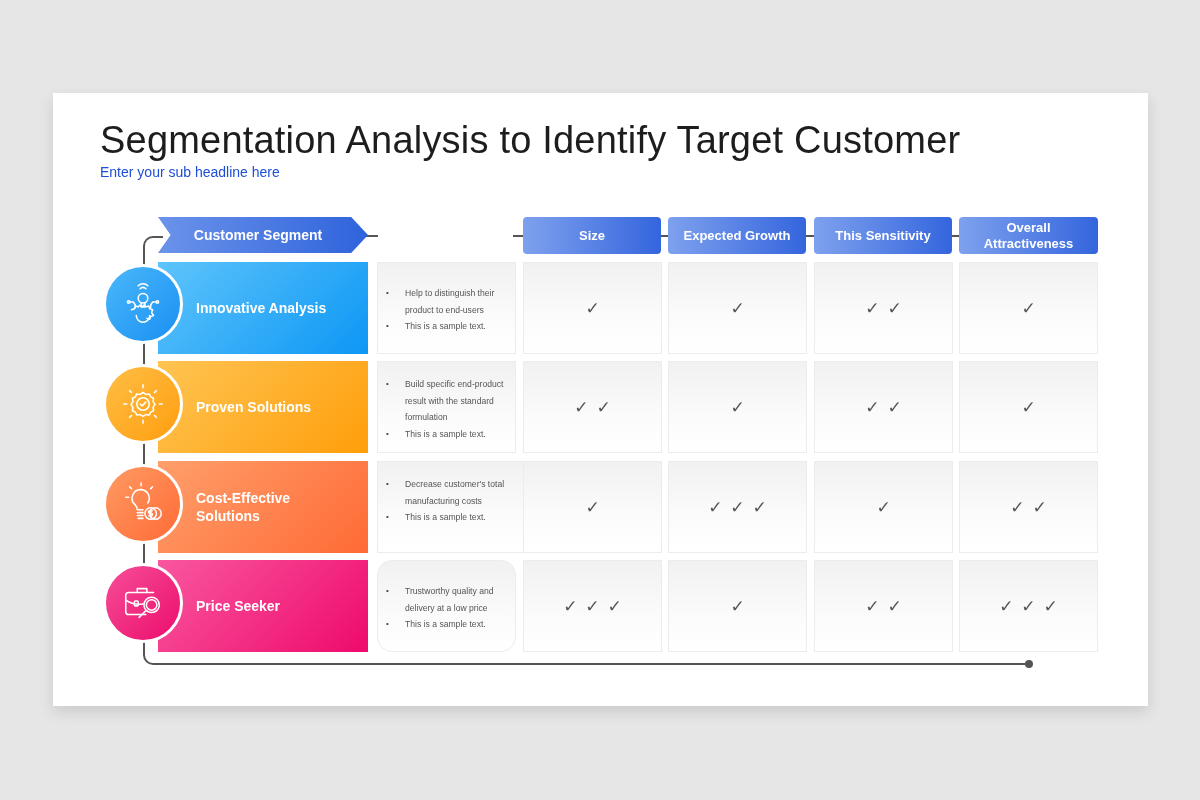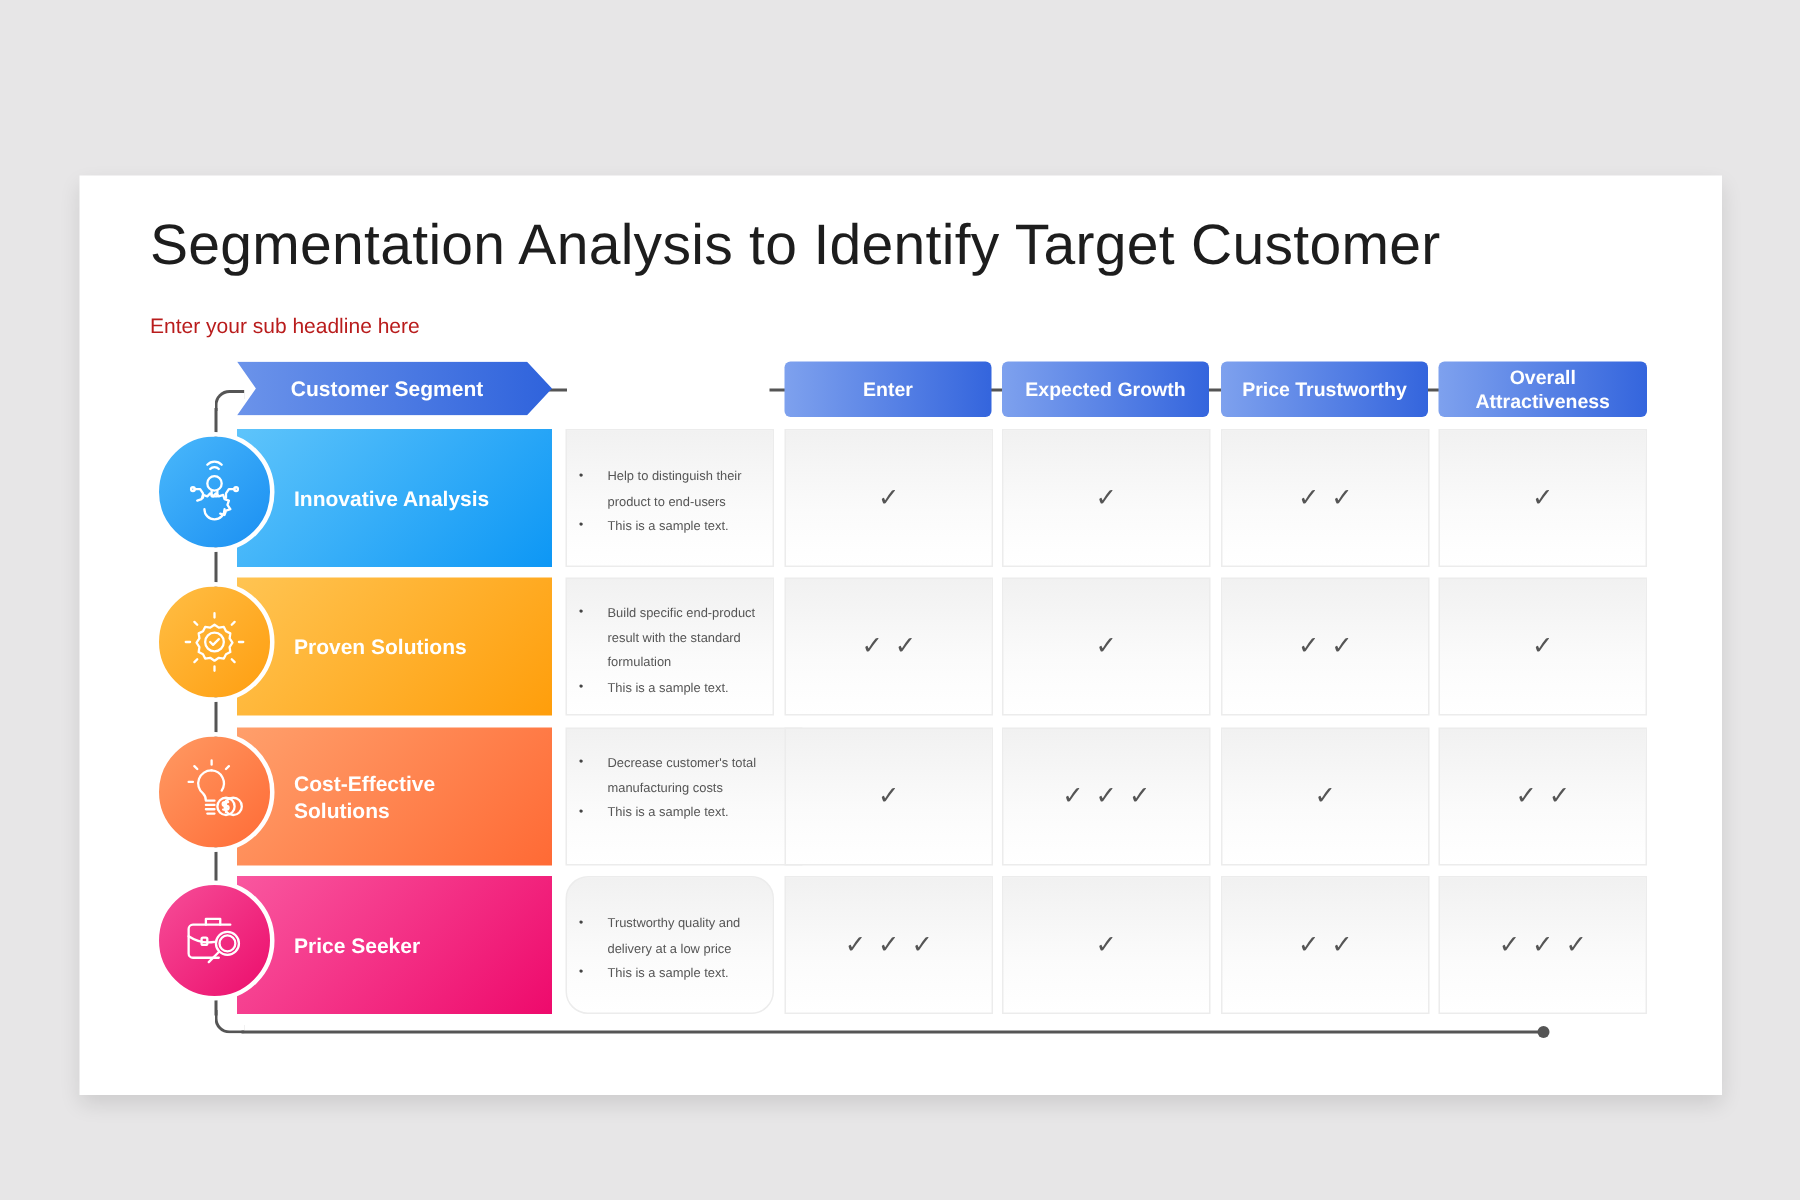--- a/index.html
+++ b/index.html
@@ -1,27 +1,27 @@
 <!DOCTYPE html>
 <html><head>
 <meta charset="utf-8">
 <style>
   * { box-sizing: border-box; margin: 0; padding: 0; }
   html, body { width: 1200px; height: 800px; overflow: hidden; }
   body { background: #e7e6e7; font-family: "Liberation Sans", sans-serif; position: relative; }
   .slide {
     position: absolute; left: 53px; top: 93px; width: 1095px; height: 613px;
-    background: #ffffff; box-shadow: 0 6px 14px rgba(0,0,0,0.12); margin-top: 24px;
+    background: #ffffff; box-shadow: 0 6px 14px rgba(0,0,0,0.12);
   }
   .title {
     position: absolute; left: 47px; top: 26px; font-size: 38px; color: #1d1d1d;
     font-family: "Liberation Sans", sans-serif; font-weight: normal; letter-spacing: 0.2px;
   }
   .subtitle {
-    position: absolute; left: 47px; top: 92px; font-size: 14px; color: #b91c1c;
+    position: absolute; left: 47px; top: 71px; font-size: 14px; color: #1d4ed8;
   }
   
   .line { position: absolute; background: #555; }
   .vline { left: 90px; top: 145px; width: 2px; height: 422px; }
   .corner-top { position:absolute; left: 90px; top: 143px; width: 20px; height: 14px; border-left: 2px solid #555; border-top: 2px solid #555; border-top-left-radius: 10px; }
   .corner-bot { position:absolute; left: 90px; top: 556px; width: 20px; height: 16px; border-left: 2px solid #555; border-bottom: 2px solid #555; border-bottom-left-radius: 10px; }
   .hline-bot { left: 108px; top: 570px; width: 868px; height: 2px; }
   .dot { position: absolute; left: 972px; top: 567px; width: 8px; height: 8px; border-radius: 50%; background: #555; }
   .hconn { position: absolute; top: 142px; height: 2px; background: #555; }
 
@@ -84,23 +84,23 @@
   <div class="corner-bot"></div>
   <div class="line hline-bot"></div>
   <div class="dot"></div>
   <div class="hconn" style="left:313px;width:12px;"></div>
   <div class="hconn" style="left:460px;width:12px;"></div>
   <div class="hconn" style="left:606px;width:12px;"></div>
   <div class="hconn" style="left:751px;width:12px;"></div>
   <div class="hconn" style="left:897px;width:12px;"></div>
 
   <div class="hdr-seg">Customer Segment</div>
-  <div class="hdr" style="left:470px;width:138px;">Enter</div>
+  <div class="hdr" style="left:470px;width:138px;">Size</div>
   <div class="hdr" style="left:615px;width:138px;">Expected Growth</div>
-  <div class="hdr" style="left:761px;width:138px;">Price Trustworthy</div>
+  <div class="hdr" style="left:761px;width:138px;">This Sensitivity</div>
   <div class="hdr" style="left:906px;width:139px;padding:0 20px;">Overall Attractiveness</div>
 
   <div class="seg seg1" style="top:169px;">
     <span>Innovative Analysis</span>
   </div>
   <div class="circle c1" style="top:171px;">
     <svg viewBox="0 0 48 48" fill="none" stroke="#fff" stroke-width="1.6" stroke-linecap="round" stroke-linejoin="round">
       <path d="M19 5 a7 7 0 0 1 10 0"></path>
         <path d="M21 8 a4 4 0 0 1 6 0"></path>
       <circle cx="24" cy="18" r="5"></circle>

